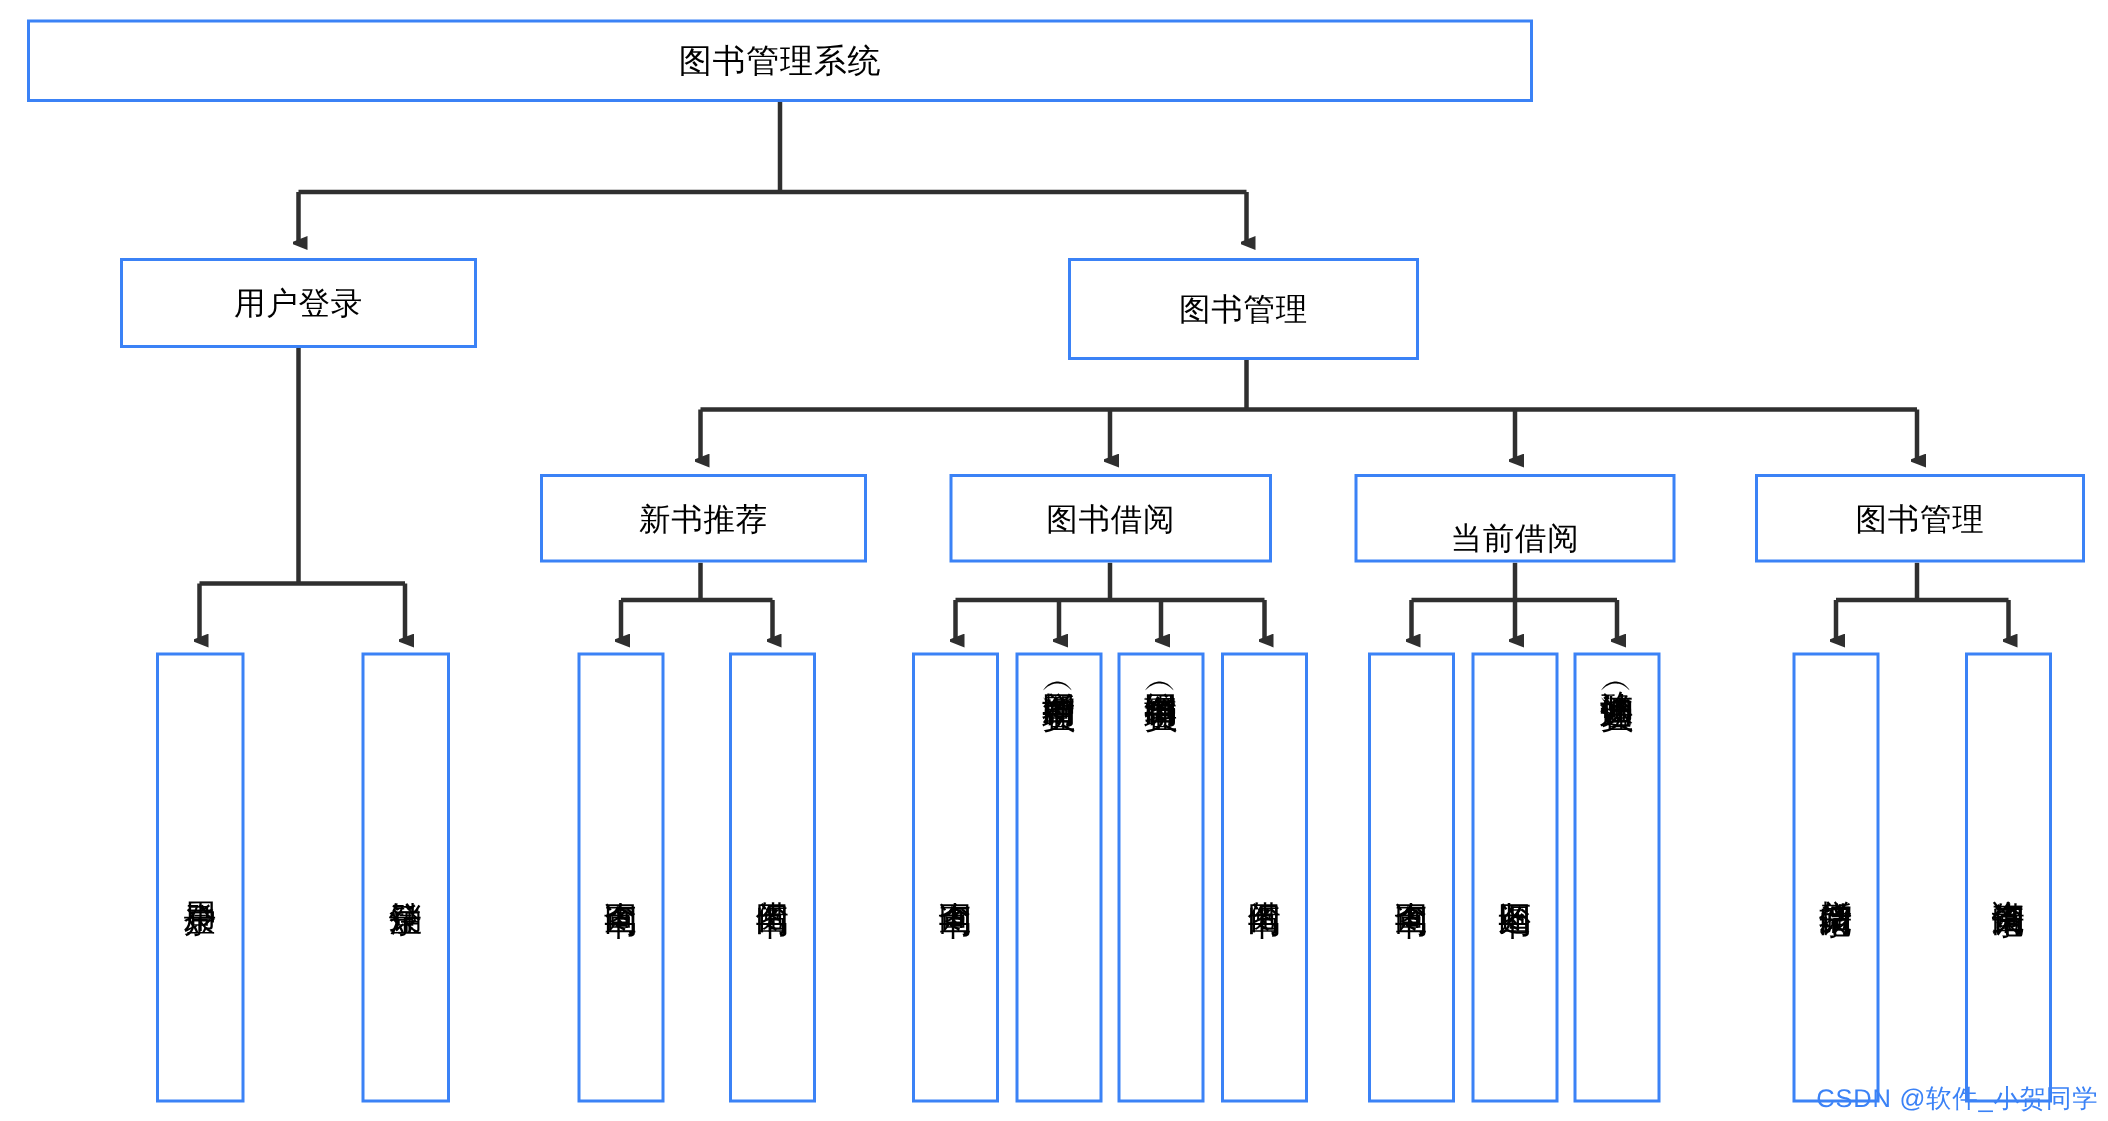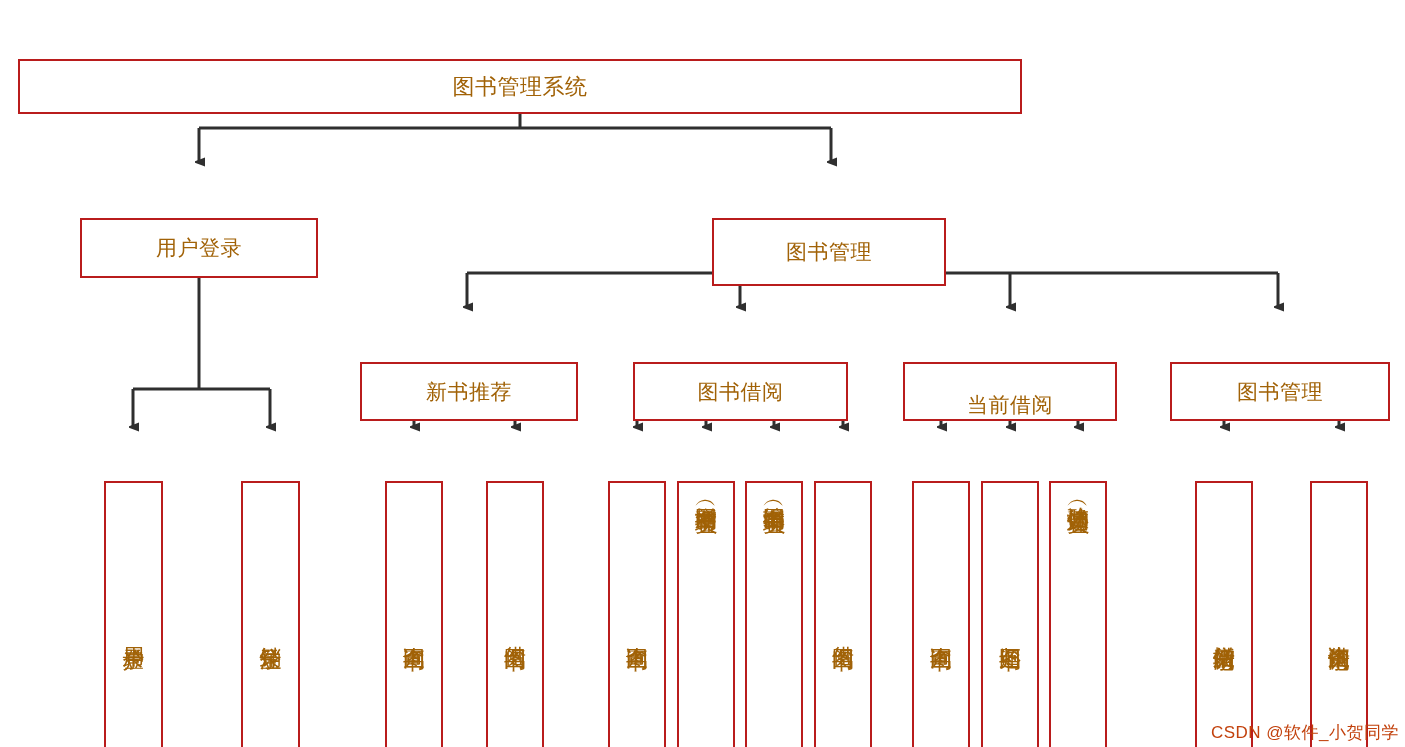--- a/index.html
+++ b/index.html
@@ -22,26 +22,25 @@
     left: 0;
     top: 0;
     width: 1405px;
     height: 747px;
     pointer-events: none;
   }
   .node {
     position: absolute;
     box-sizing: border-box;
     background: #ffffff;
-    border: 2px solid #b91c1c;
+    border: 2px solid #3b82f6;
     display: flex;
     align-items: center;
     justify-content: center;
-    color: #a16207;
-    margin-top: 46px;
+    color: #000000;
   }
   .node.horiz {
     font-size: 21px;
     letter-spacing: 0.5px;
   }
   .node.vert {
     writing-mode: vertical-rl;
     text-orientation: upright;
     font-size: 22px;
     line-height: 1.08;
@@ -58,21 +57,21 @@
     white-space: pre-line;
   }
   #root-node {
     font-size: 22px;
   }
   #watermark {
     position: absolute;
     right: 6px;
     bottom: 3px;
     font-size: 17px;
-    color: #c2410c;
+    color: #3b82f6;
     letter-spacing: 0.5px;
     white-space: nowrap;
   }
 </style>
 </head>
 <body>
 
 <div id="canvas">
 
   <svg class="edges" viewBox="0 0 1405 747" xmlns="http://www.w3.org/2000/svg">

